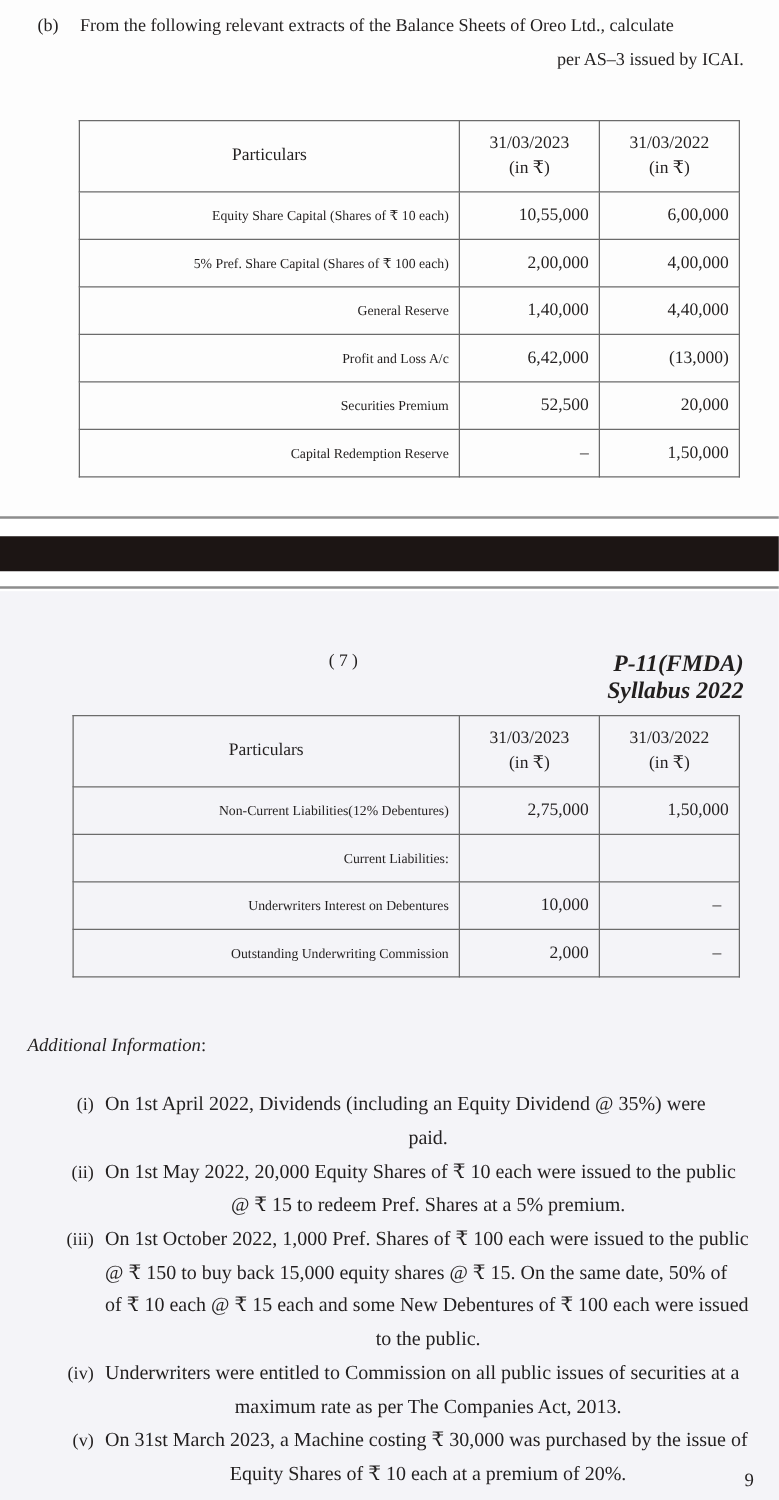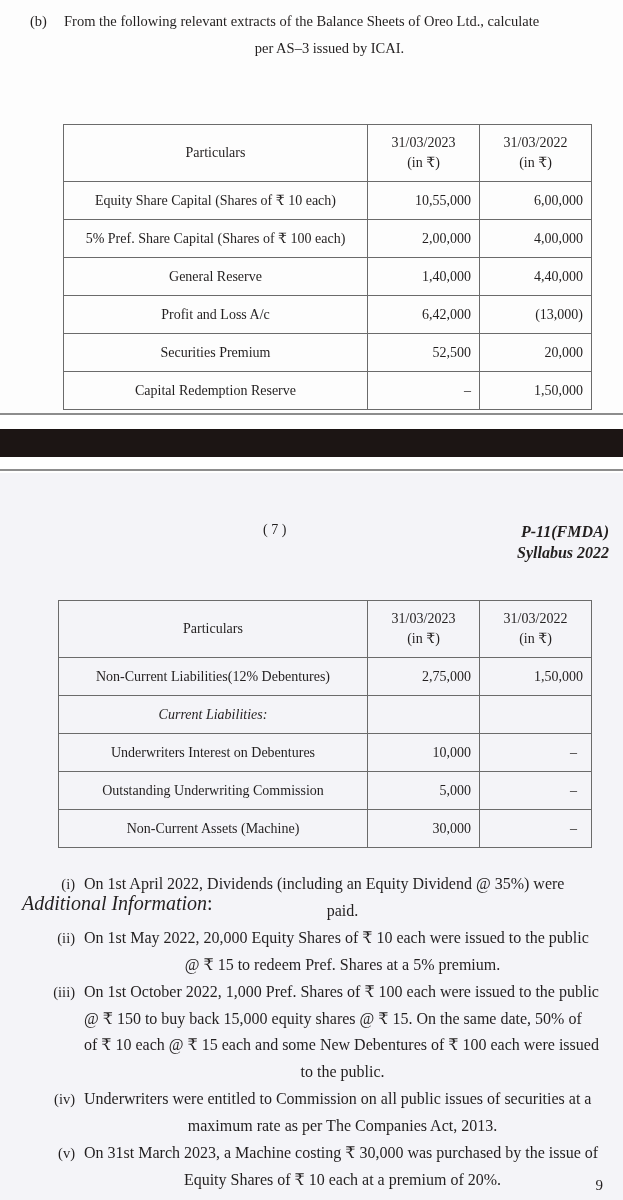--- a/index.html
+++ b/index.html
@@ -72,94 +72,93 @@
     flex: 0 0 34px;
     font-size: 14.5px;
     line-height: 27px;
   }
   .q-text {
     flex: 1;
     font-size: 14.5px;
     line-height: 27px;
     text-align: justify;
   }
-  .q-text .last-line { text-align: center; }
+  .q-text .last-line { text-align: right; }
 
   
   table.fin {
     position: absolute;
     border-collapse: collapse;
     table-layout: fixed;
     font-size: 13.5px;
-    margin-top: 28px;
   }
   table.fin td, table.fin th {
     border: 1px solid #6b6b6b;
     padding: 0 8px;
     font-weight: normal;
     vertical-align: middle;
   }
   .col-part { width: 304px; }
   .col-y1   { width: 112px; }
   .col-y2   { width: 112px; }
 
   .hdr-cell {
     text-align: center;
     height: 56px;
     line-height: 20px;
     font-size: 14px;
   }
   .hdr-cell .l2 { display: block; }
   .row-cell {
     height: 37px;
-    text-align: center;
-    font-size: 14px;
+    text-align: right;
+    font-size: 11px;
   }
   .num {
     text-align: right;
     height: 37px;
     font-size: 14px;
   }
   .num.rt { text-align: right; padding-right: 14px; }
-  .ital { font-style: italic; }
+  .ital { }
 
   #table-one {
     left: 63px;
     top: 96px;
   }
   #table-two {
     left: 58px;
     top: 572px;
   }
   #table-two .col-part { width: 309px; }
 
   
   .pg-num-top {
     position: absolute;
     left: 263px;
     top: 522px;
     font-size: 14px;
   }
   .paper-code {
     position: absolute;
-    right: 14px;
+    right: 28px;
     top: 521px;
     text-align: right;
     font-style: italic;
     font-weight: bold;
-    font-size: 16px;
+    font-size: 19px;
     line-height: 21px;
   }
 
   
   .addl-head {
     position: absolute;
     left: 22px;
-    top: 892px;
-    font-size: 20px;
+    top: 829px;
+    font-size: 15px;
     font-style: italic;
   }
   .addl-head .plain { font-style: normal; }
 
   .addl-list {
     position: absolute;
     left: 46px;
     top: 871px;
     width: 555px;
   }
@@ -304,26 +303,21 @@
       <td class="num"></td>
       <td class="num"></td>
     </tr>
     <tr>
       <td class="row-cell">Underwriters Interest on Debentures</td>
       <td class="num">10,000</td>
       <td class="num rt">–</td>
     </tr>
     <tr>
       <td class="row-cell">Outstanding Underwriting Commission</td>
-      <td class="num">5,000</td>
-      <td class="num rt">–</td>
-    </tr>
-    <tr>
-      <td class="row-cell">Non-Current Assets (Machine)</td>
-      <td class="num">30,000</td>
+      <td class="num">2,000</td>
       <td class="num rt">–</td>
     </tr>
   </tbody>
 </table>
 
 <div class="addl-head">
   <span>Additional Information</span><span class="plain">:</span>
 </div>
 
 <div class="addl-list">

